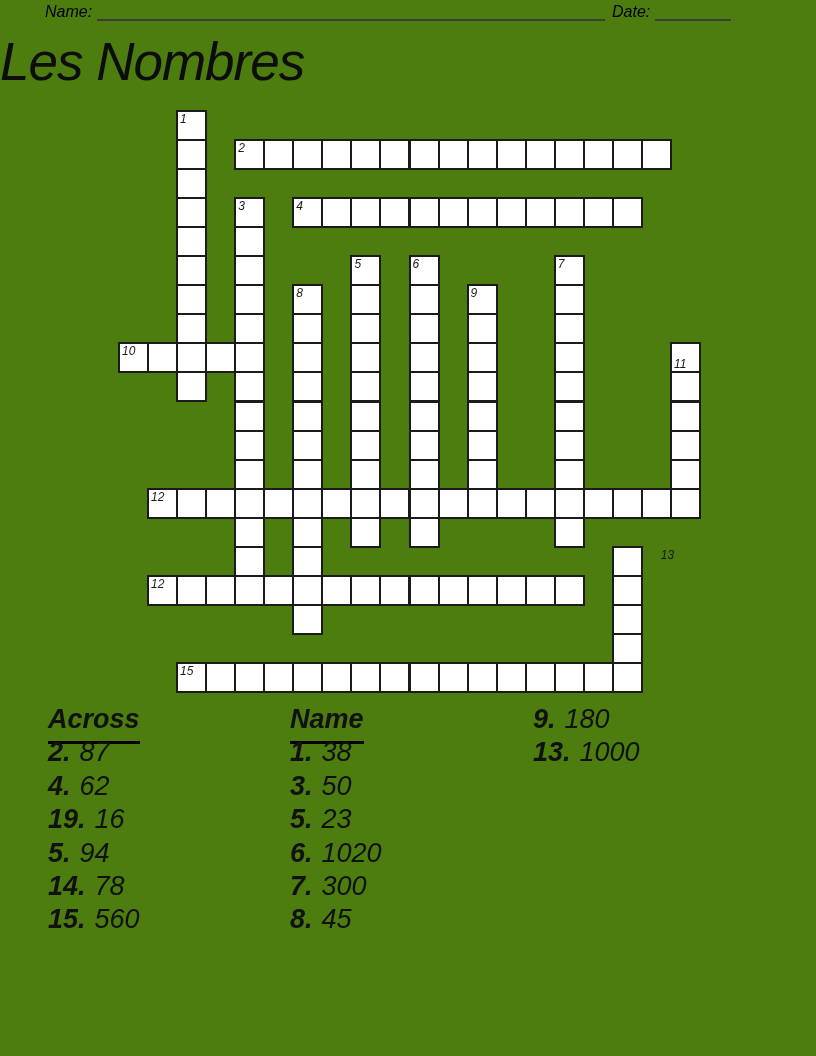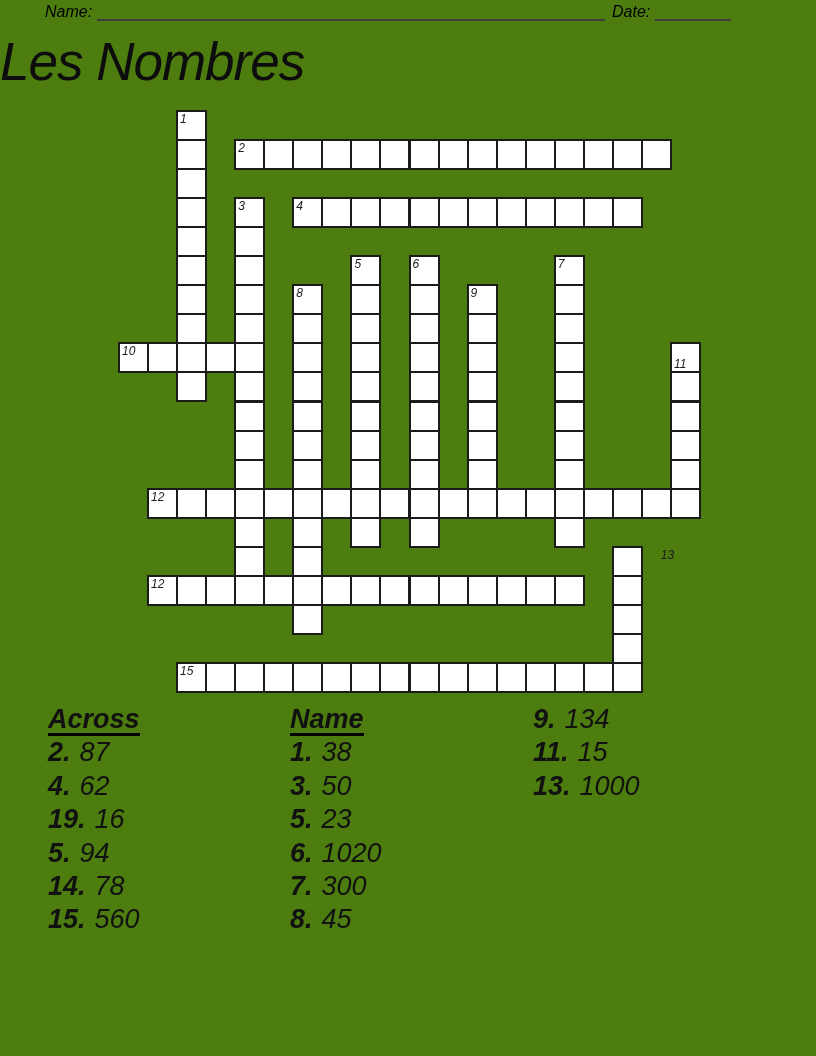--- a/index.html
+++ b/index.html
@@ -26,21 +26,21 @@
     background:#ffffff; border:2px solid #1b1b1b;
   }
   .cellnum {
     position:absolute; font-size:12px; line-height:12px; color:#1b1b1b; z-index:2;
   }
 
   
   .clue-col { position:absolute; top:703px; }
   .clue-row { height:33.4px; font-size:27px; line-height:33.4px; white-space:nowrap; }
   .clue-header-text {
-    font-weight:700; border-bottom:3px solid #000; padding-bottom:0px; line-height:28px;
+    font-weight:700; border-bottom:3px solid #000; padding-bottom:8px; line-height:28px;
     display:inline-block;
   }
   .clue-num { font-weight:700; }
   .clue-val { margin-left:9px; font-weight:400; }
 </style>
 </head>
 <body>
 
 <div class="page">
 
@@ -259,19 +259,18 @@
         <div class="clue-row"><span class="clue-num">3.</span><span class="clue-val">50</span></div>
         <div class="clue-row"><span class="clue-num">5.</span><span class="clue-val">23</span></div>
         <div class="clue-row"><span class="clue-num">6.</span><span class="clue-val">1020</span></div>
         <div class="clue-row"><span class="clue-num">7.</span><span class="clue-val">300</span></div>
         <div class="clue-row"><span class="clue-num">8.</span><span class="clue-val">45</span></div>
       </div>
   </div>
 
   <div class="clue-col" style="left:533px;">
     <div id="down-list-2">
-        <div class="clue-row"><span class="clue-num">9.</span><span class="clue-val">134</span></div>
-        <div class="clue-row"><span class="clue-num">11.</span><span class="clue-val">15</span></div>
+        <div class="clue-row"><span class="clue-num">9.</span><span class="clue-val">180</span></div>
         <div class="clue-row"><span class="clue-num">13.</span><span class="clue-val">1000</span></div>
       </div>
   </div>
 
 </div>
 
 </body></html>

